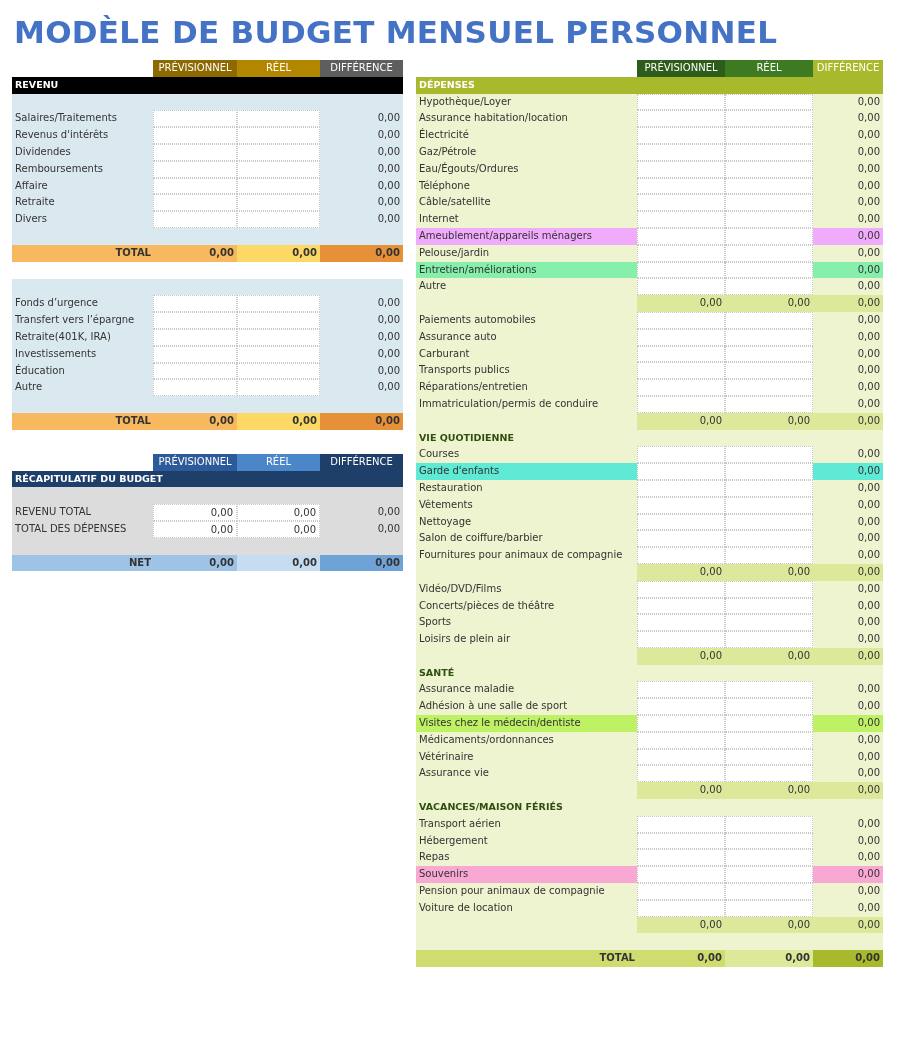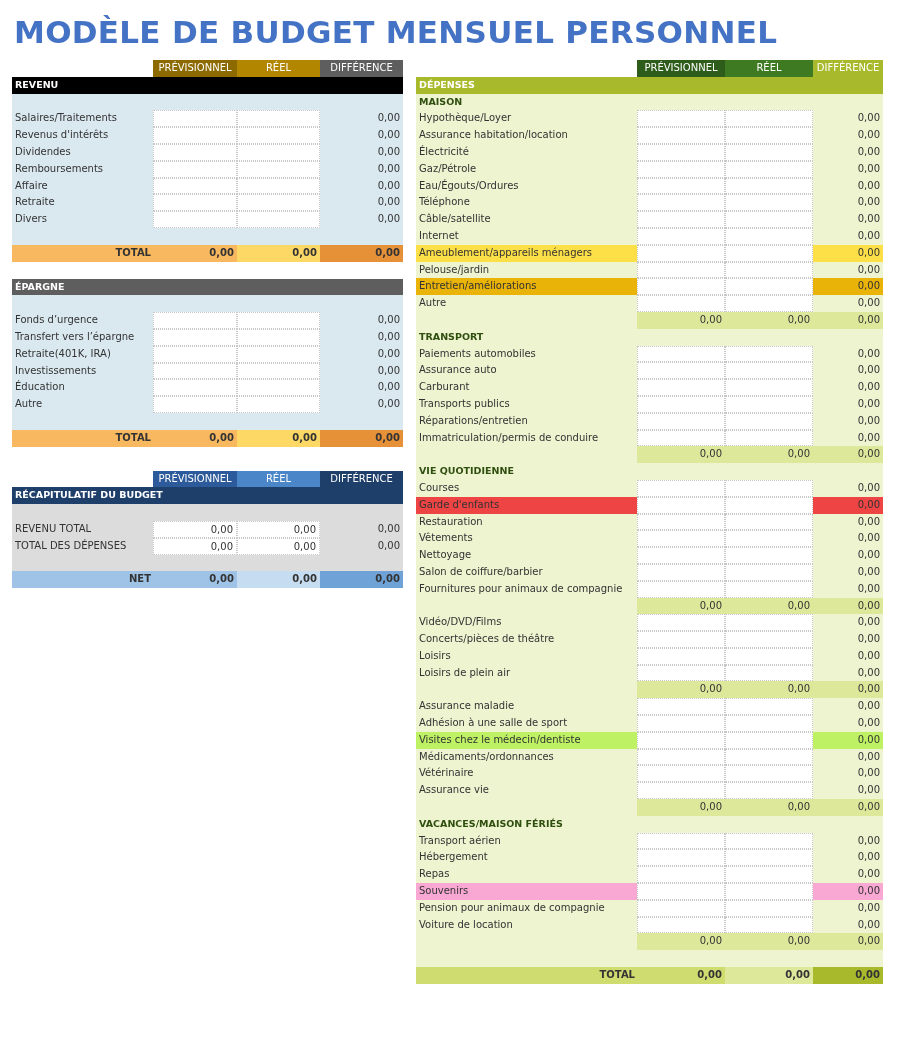--- a/index.html
+++ b/index.html
@@ -85,23 +85,20 @@
       <div class="c-d">0,00</div>
     </div>
     <div class="blank" style="background:#dae8f0"></div>
     <div class="row bold">
       <div class="c-lbl" style="background:#f8b85f;text-align:right;padding-right:2px;">TOTAL</div>
       <div class="c-p" style="background:#f8b85f">0,00</div>
       <div class="c-r" style="background:#fdd865">0,00</div>
       <div class="c-d" style="background:#e69138">0,00</div>
     </div>
     <div style="height:17px"></div>
-    <div class="row" style="background:#5e5e5e">
-      <div class="c-lbl sec" style="width:100%">ÉPARGNE</div>
-    </div>
     <div class="blank" style="background:#dae8f0"></div>
     <div class="row" style="background:#dae8f0">
       <div class="c-lbl">Fonds d’urgence</div>
       <div class="c-p inp"></div>
       <div class="c-r inp"></div>
       <div class="c-d">0,00</div>
     </div>
     <div class="row" style="background:#dae8f0">
       <div class="c-lbl">Transfert vers l’épargne</div>
       <div class="c-p inp"></div>
@@ -175,23 +172,20 @@
     <div class="row hdr">
       <div class="c-lbl" style="background:#fff"></div>
       <div class="c-p" style="background:#2e5c1a">PRÉVISIONNEL</div>
       <div class="c-r" style="background:#3e7a22">RÉEL</div>
       <div class="c-d" style="background: rgb(168, 185, 43); color: rgb(255, 255, 255);">DIFFÉRENCE</div>
     </div>
     <div class="row" style="background:#a8b92b">
       <div class="c-lbl sec" style="width:100%">DÉPENSES</div>
     </div>
     <div class="row" style="background:#eef3d0">
-      <div class="c-lbl sub" style="width:100%">MAISON</div>
-    </div>
-    <div class="row" style="background:#eef3d0">
       <div class="c-lbl">Hypothèque/Loyer</div>
       <div class="c-p inp"></div>
       <div class="c-r inp"></div>
       <div class="c-d">0,00</div>
     </div>
     <div class="row" style="background:#eef3d0">
       <div class="c-lbl">Assurance habitation/location</div>
       <div class="c-p inp"></div>
       <div class="c-r inp"></div>
       <div class="c-d">0,00</div>
@@ -225,54 +219,51 @@
       <div class="c-p inp"></div>
       <div class="c-r inp"></div>
       <div class="c-d">0,00</div>
     </div>
     <div class="row" style="background:#eef3d0">
       <div class="c-lbl">Internet</div>
       <div class="c-p inp"></div>
       <div class="c-r inp"></div>
       <div class="c-d">0,00</div>
     </div>
-    <div class="row" style="background:#fde047">
+    <div class="row" style="background:#f0abfc">
       <div class="c-lbl">Ameublement/appareils ménagers</div>
       <div class="c-p inp"></div>
       <div class="c-r inp"></div>
       <div class="c-d">0,00</div>
     </div>
     <div class="row" style="background:#eef3d0">
       <div class="c-lbl">Pelouse/jardin</div>
       <div class="c-p inp"></div>
       <div class="c-r inp"></div>
       <div class="c-d">0,00</div>
     </div>
-    <div class="row" style="background:#eab308">
+    <div class="row" style="background:#86efac">
       <div class="c-lbl">Entretien/améliorations</div>
       <div class="c-p inp"></div>
       <div class="c-r inp"></div>
       <div class="c-d">0,00</div>
     </div>
     <div class="row" style="background:#eef3d0">
       <div class="c-lbl">Autre</div>
       <div class="c-p inp"></div>
       <div class="c-r inp"></div>
       <div class="c-d">0,00</div>
     </div>
     <div class="row" style="background:#eef3d0">
       <div class="c-lbl"></div>
       <div class="c-p" style="background:#dde89b">0,00</div>
       <div class="c-r" style="background:#dde89b">0,00</div>
       <div class="c-d" style="background:#dde89b">0,00</div>
     </div>
     <div class="row" style="background:#eef3d0">
-      <div class="c-lbl sub" style="width:100%">TRANSPORT</div>
-    </div>
-    <div class="row" style="background:#eef3d0">
       <div class="c-lbl">Paiements automobiles</div>
       <div class="c-p inp"></div>
       <div class="c-r inp"></div>
       <div class="c-d">0,00</div>
     </div>
     <div class="row" style="background:#eef3d0">
       <div class="c-lbl">Assurance auto</div>
       <div class="c-p inp"></div>
       <div class="c-r inp"></div>
       <div class="c-d">0,00</div>
@@ -309,21 +300,21 @@
     </div>
     <div class="row" style="background:#eef3d0">
       <div class="c-lbl sub" style="width:100%">VIE QUOTIDIENNE</div>
     </div>
     <div class="row" style="background:#eef3d0">
       <div class="c-lbl">Courses</div>
       <div class="c-p inp"></div>
       <div class="c-r inp"></div>
       <div class="c-d">0,00</div>
     </div>
-    <div class="row" style="background:#ef4444">
+    <div class="row" style="background:#5eead4">
       <div class="c-lbl">Garde d'enfants</div>
       <div class="c-p inp"></div>
       <div class="c-r inp"></div>
       <div class="c-d">0,00</div>
     </div>
     <div class="row" style="background:#eef3d0">
       <div class="c-lbl">Restauration</div>
       <div class="c-p inp"></div>
       <div class="c-r inp"></div>
       <div class="c-d">0,00</div>
@@ -364,36 +355,39 @@
       <div class="c-r inp"></div>
       <div class="c-d">0,00</div>
     </div>
     <div class="row" style="background:#eef3d0">
       <div class="c-lbl">Concerts/pièces de théâtre</div>
       <div class="c-p inp"></div>
       <div class="c-r inp"></div>
       <div class="c-d">0,00</div>
     </div>
     <div class="row" style="background:#eef3d0">
-      <div class="c-lbl">Loisirs</div>
+      <div class="c-lbl">Sports</div>
       <div class="c-p inp"></div>
       <div class="c-r inp"></div>
       <div class="c-d">0,00</div>
     </div>
     <div class="row" style="background:#eef3d0">
       <div class="c-lbl">Loisirs de plein air</div>
       <div class="c-p inp"></div>
       <div class="c-r inp"></div>
       <div class="c-d">0,00</div>
     </div>
     <div class="row" style="background:#eef3d0">
       <div class="c-lbl"></div>
       <div class="c-p" style="background:#dde89b">0,00</div>
       <div class="c-r" style="background:#dde89b">0,00</div>
       <div class="c-d" style="background:#dde89b">0,00</div>
+    </div>
+    <div class="row" style="background:#eef3d0">
+      <div class="c-lbl sub" style="width:100%">SANTÉ</div>
     </div>
     <div class="row" style="background:#eef3d0">
       <div class="c-lbl">Assurance maladie</div>
       <div class="c-p inp"></div>
       <div class="c-r inp"></div>
       <div class="c-d">0,00</div>
     </div>
     <div class="row" style="background:#eef3d0">
       <div class="c-lbl">Adhésion à une salle de sport</div>
       <div class="c-p inp"></div>

